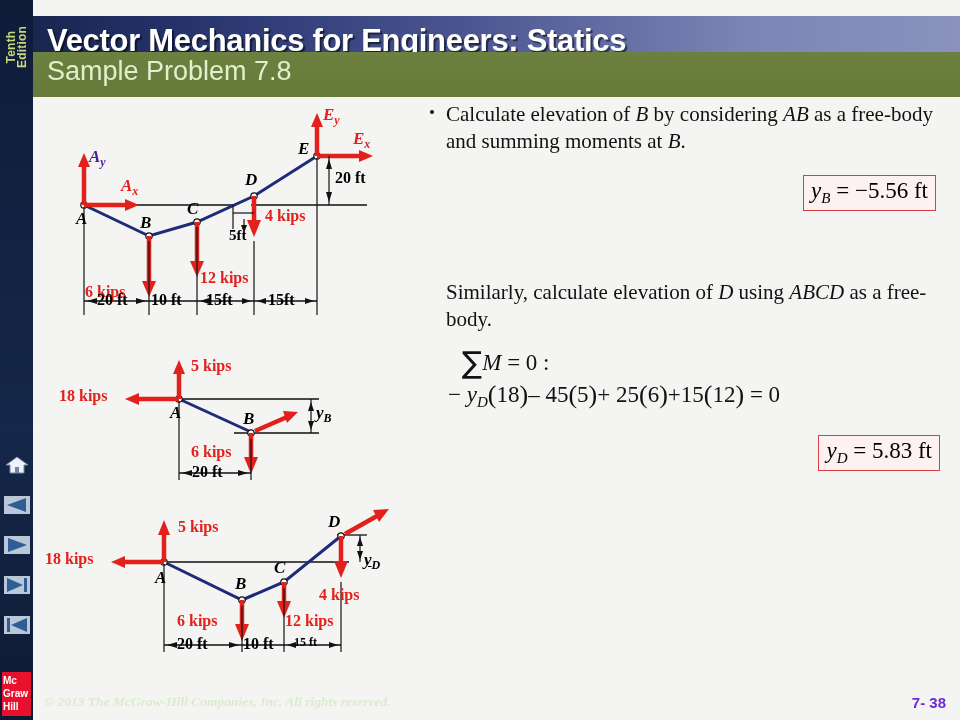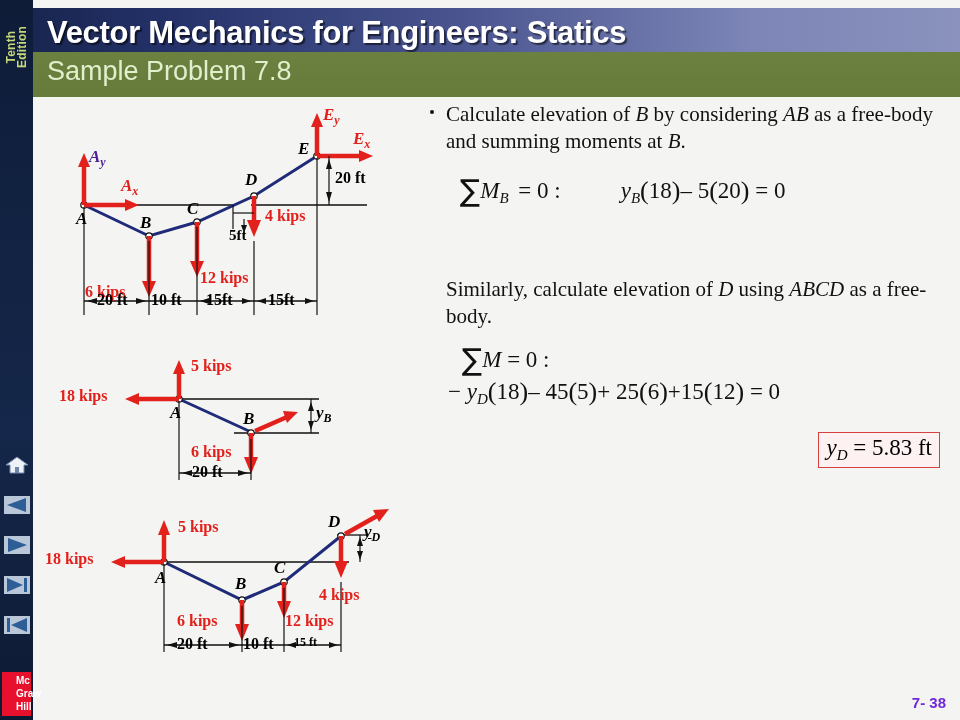--- a/index.html
+++ b/index.html
@@ -63,28 +63,28 @@
     height: 44px;
     background: #e8112d;
     color: #ffffff;
     font-family: "Liberation Sans", sans-serif;
     font-weight: bold;
     font-size: 10px;
     line-height: 13px;
     padding-top: 2px;
     box-sizing: border-box;
     text-align: left;
-    padding-left: 14px;
+    padding-left: 1px;
     white-space: pre-line;
   }
 
   
   .titlebar {
     position: absolute;
-    left: 0; top: 8px;
+    left: 0; top: 16px;
     width: 960px; height: 52px;
     background: linear-gradient(90deg,#16234a 0%, #25326a 18%, #4a5590 48%, #7c85b6 78%, #8a92bd 100%);
     z-index: 2;
   }
   .titlebar .maintitle {
     position: absolute;
     left: 47px;
     top: 7px;
     color: #ffffff;
     font-family: "Liberation Sans", sans-serif;
@@ -449,41 +449,40 @@
       <div style="position:absolute;left:26px;top:48px;color:#e2211c;font-family:'Liberation Serif',serif;font-weight:bold;font-size:16px;">18 kips</div>
       <div style="position:absolute;left:158px;top:110px;color:#e2211c;font-family:'Liberation Serif',serif;font-weight:bold;font-size:16px;">6 kips</div>
       <div style="position:absolute;left:266px;top:110px;color:#e2211c;font-family:'Liberation Serif',serif;font-weight:bold;font-size:16px;">12 kips</div>
       <div style="position:absolute;left:300px;top:84px;color:#e2211c;font-family:'Liberation Serif',serif;font-weight:bold;font-size:16px;">4 kips</div>
 
       <div class="figlabel" style="position:absolute;left:136px;top:66px;font-size:17px;">A</div>
       <div class="figlabel" style="position:absolute;left:216px;top:72px;font-size:17px;">B</div>
       <div class="figlabel" style="position:absolute;left:255px;top:56px;font-size:17px;">C</div>
       <div class="figlabel" style="position:absolute;left:309px;top:10px;font-size:17px;">D</div>
 
-      <div style="position:absolute;left:345px;top:20px;font-family:'Liberation Serif',serif;font-style:italic;font-weight:bold;font-size:17px;text-decoration:underline;">y<span style="font-size:12px;vertical-align:-4px;">D</span></div>
+      <div style="position:absolute;left:345px;top:48px;font-family:'Liberation Serif',serif;font-style:italic;font-weight:bold;font-size:17px;text-decoration:underline;">y<span style="font-size:12px;vertical-align:-4px;">D</span></div>
 
       <div style="position:absolute;left:158px;top:133px;font-family:'Liberation Serif',serif;font-weight:bold;font-size:16px;">20 ft</div>
       <div style="position:absolute;left:224px;top:133px;font-family:'Liberation Serif',serif;font-weight:bold;font-size:16px;">10 ft</div>
       <div style="position:absolute;left:275px;top:133px;font-family:'Liberation Serif',serif;font-weight:bold;font-size:12px;">15 ft</div>
     </div>
 
     <div class="rightcol">
 
       <div class="bullet-block">
         <span class="bullet-dot"></span>
         <span>Calculate elevation of <span class="it">B</span> by considering <span class="it">AB</span> as a free-body and summing moments at <span class="it">B</span>.</span>
       </div>
 
-      <div class="eqline" style="margin-top:18px; margin-left:42px;">
-        <span class="sigma">∑</span><span class="mv">M</span><span class="sub">B</span>
-        <span class="num">&nbsp;= 0 :</span>
-        <span style="display:inline-block;width:52px;"></span>
-        <span class="mv">y</span><span class="sub">B</span><span class="paren">(</span><span class="num">18</span><span class="paren">)</span><span class="num">–&nbsp;5</span><span class="paren">(</span><span class="num">20</span><span class="paren">)</span><span class="num">&nbsp;=&nbsp;0</span>
+
+      <div style="margin-top:20px; text-align:right; padding-right:24px;">
+        <span class="answerbox">
+          <span class="mv">y</span><span class="sub">B</span><span class="num">&nbsp;= −5.56 ft</span>
+        </span>
       </div>
-
 
       <div class="bullet-block" style="margin-top:68px; padding-left:28px;">
         <span>Similarly, calculate elevation of <span class="it">D</span> using <span class="it">ABCD</span> as a free-body.</span>
       </div>
 
       <div class="eqline" style="margin-top:12px; margin-left:44px;">
         <span class="sigma">∑</span><span class="mv">M</span><span class="num">&nbsp;= 0 :</span>
       </div>
 
       <div class="eqline" style="margin-left:30px;">
@@ -492,15 +491,16 @@
 
       <div style="margin-top:24px; text-align:right; padding-right:20px;">
         <span class="answerbox">
           <span class="mv">y</span><span class="sub">D</span><span class="num">&nbsp;= 5.83 ft</span>
         </span>
       </div>
 
     </div>
   </div>
 
+  <div class="footer-copy">© 2013 The McGraw-Hill Companies, Inc. All rights reserved.</div>
   <div class="footer-page">7- 38</div>
 
 </div>
 
 </body></html>

